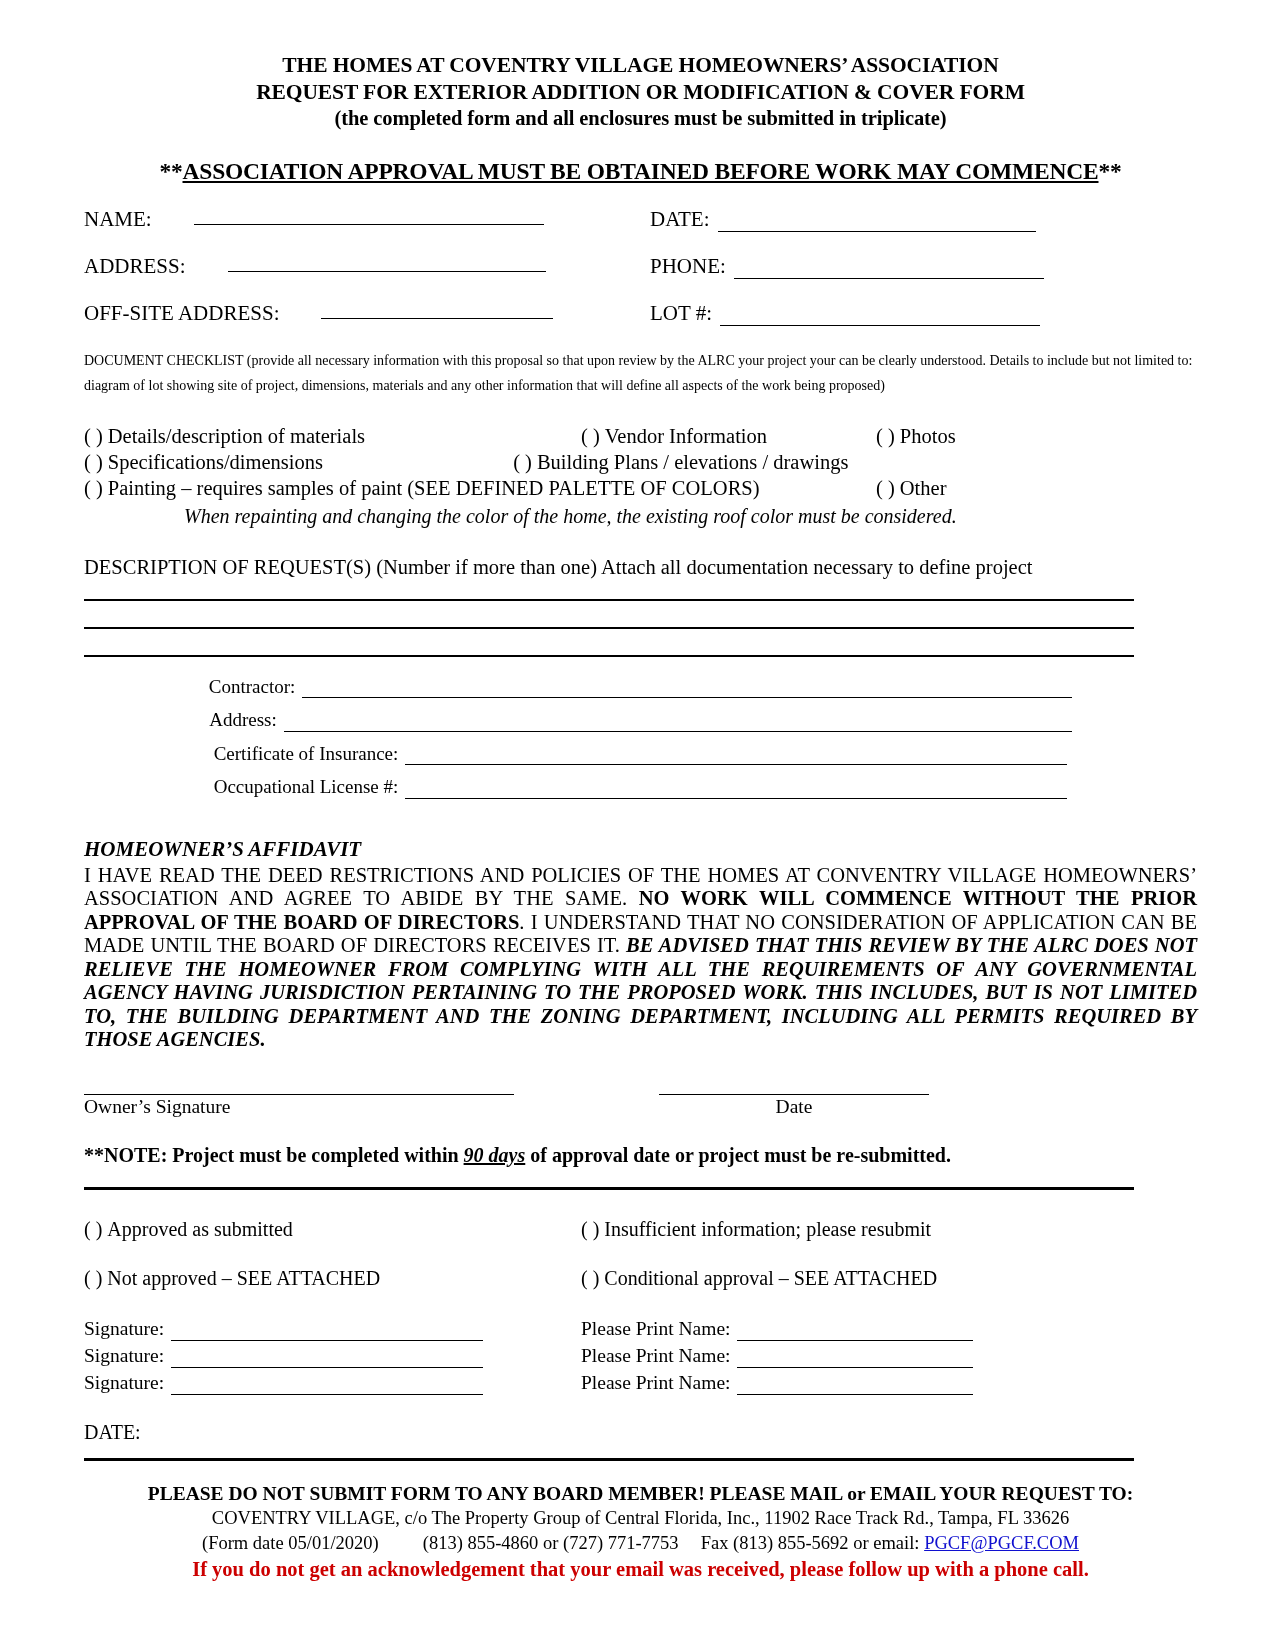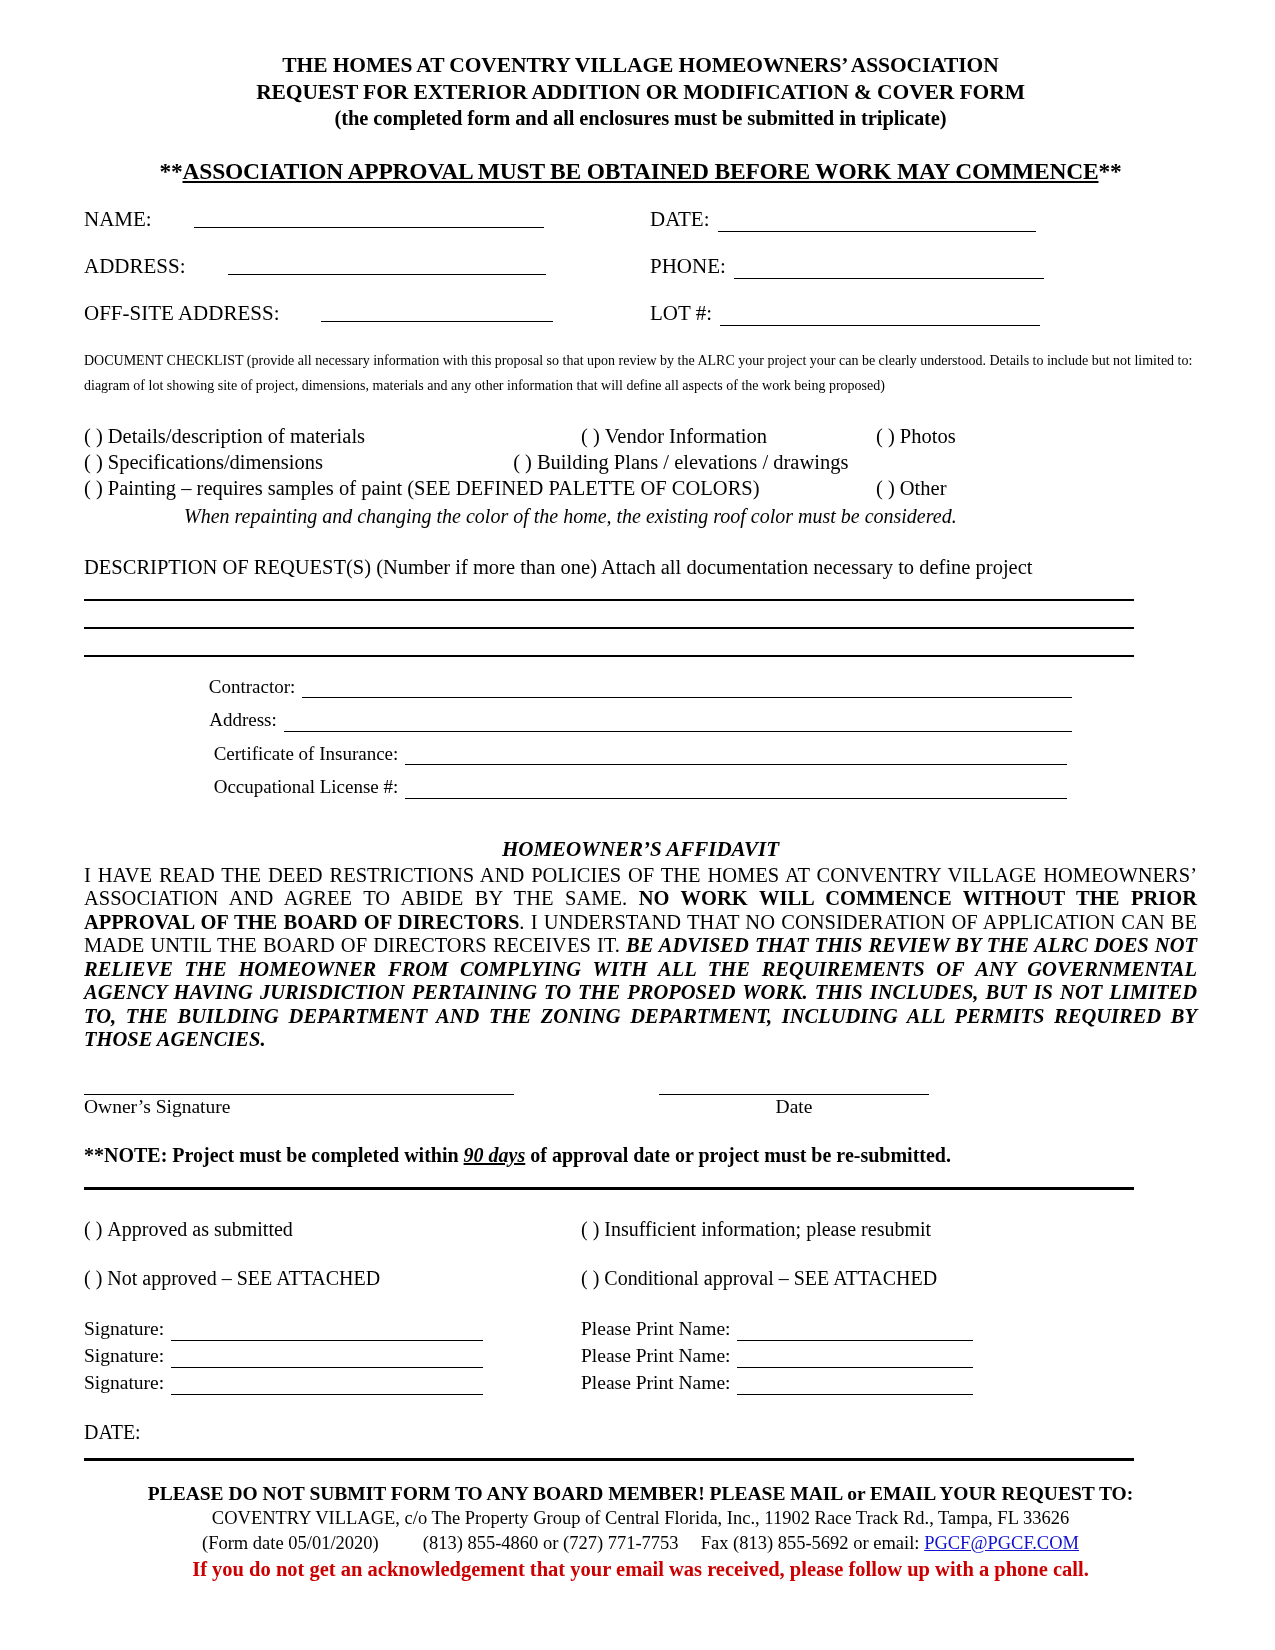--- a/index.html
+++ b/index.html
@@ -48,21 +48,21 @@
     font-size: 21px;
     line-height: 25px;
     margin-bottom: 22px;
   }
   .field-row .lbl { white-space: nowrap; }
   .field-row .rule {
     border-bottom: 1.4px solid #000;
     height: 18px;
     margin-left: 8px;
   }
-  .col-left  { width: 566px; display: flex; align-items: center; gap: 34px; }
+  .col-left  { width: 566px; display: flex; align-items: flex-start; gap: 34px; }
   .col-right { flex: 1; display: flex; align-items: flex-end; }
 
   .rule-name    { width: 350px; }
   .rule-date    { width: 318px; }
   .rule-address { width: 318px; }
   .rule-phone   { width: 310px; }
   .rule-offsite { width: 232px; }
   .rule-lot     { width: 320px; }
 
   
@@ -118,21 +118,20 @@
     height: 17px;
     margin-left: 7px;
   }
   .ct-r1 { width: 770px; }
   .ct-r2 { width: 788px; }
   .ct-r3 { width: 662px; }
   .ct-r4 { width: 662px; }
 
   
   .affidavit-title {
-    text-align: center;
     font-weight: bold;
     font-style: italic;
     font-size: 21px;
     margin-top: 38px;
   }
   .affidavit-body {
     font-size: 20.5px;
     line-height: 23.5px;
     text-align: justify;
     margin-top: 2px;

